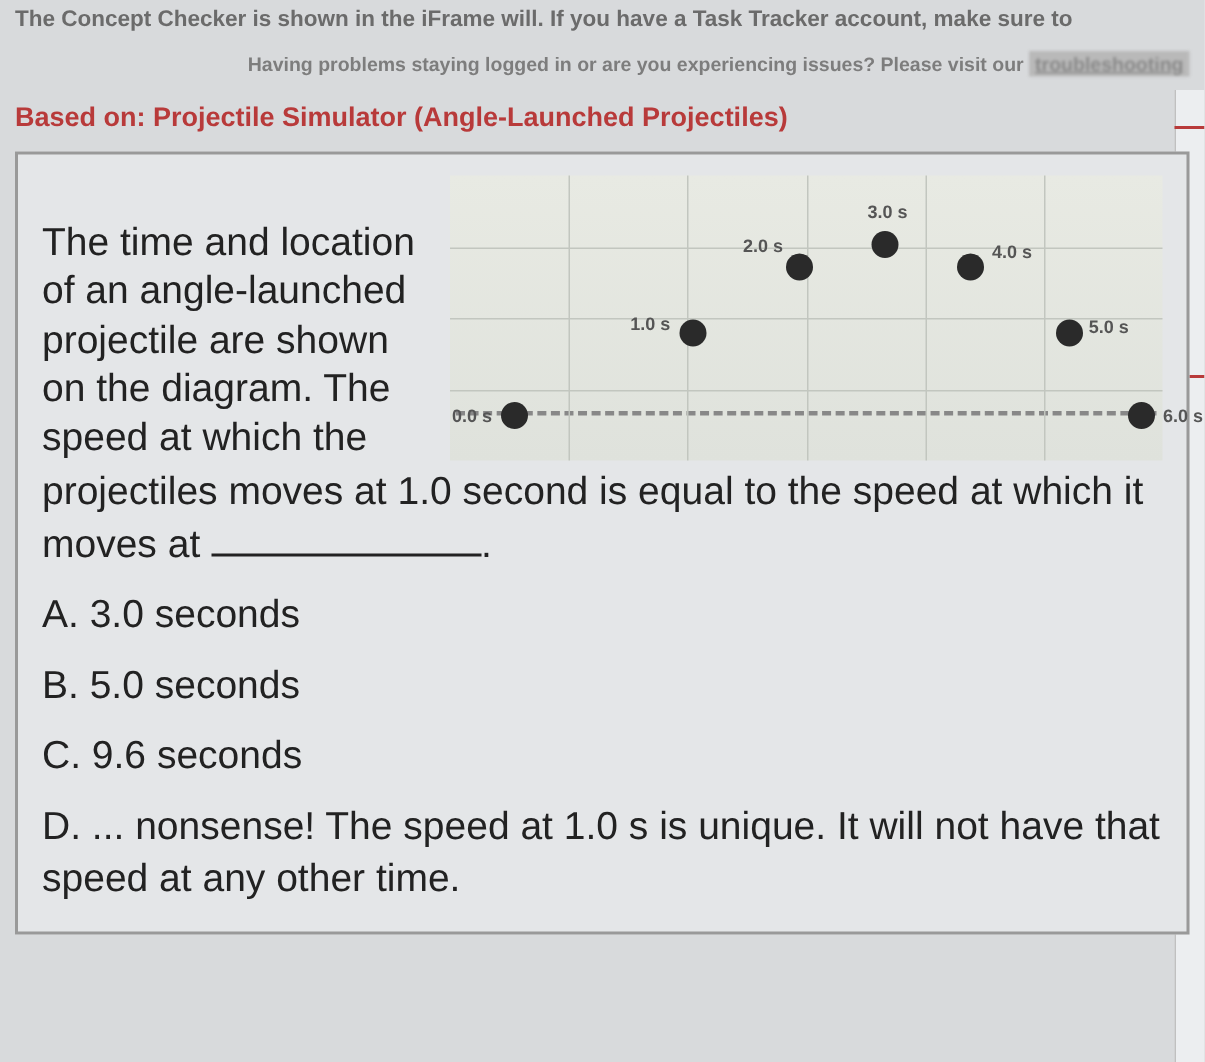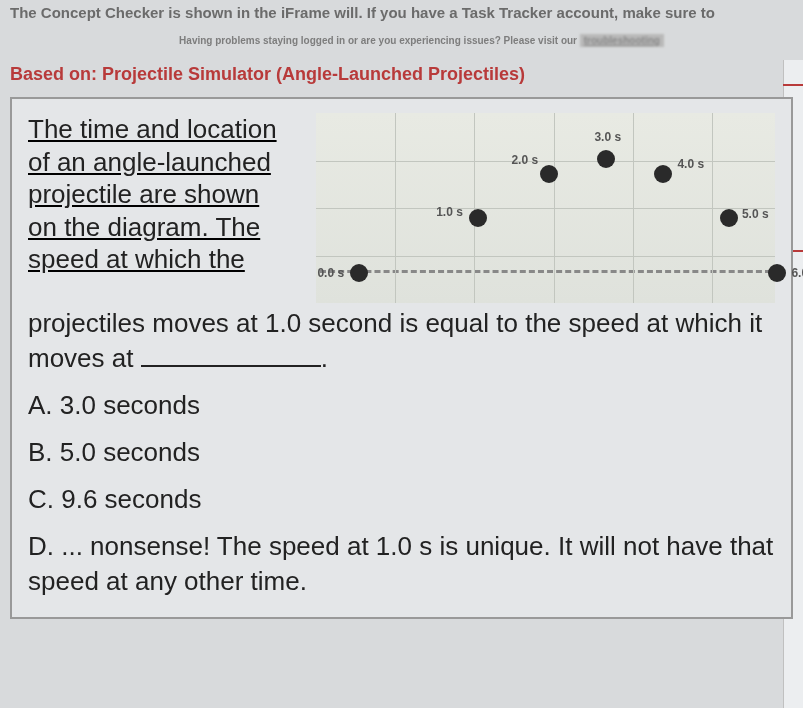--- a/index.html
+++ b/index.html
@@ -13,23 +13,23 @@
     }
     .top-note {
       color: #6b6b6b;
       font-size: 15px;
       font-weight: bold;
       padding: 4px 10px 8px 10px;
       filter: blur(0.5px);
     }
     .login-note {
       color: #7d7d7d;
-      font-size: 10px;
+      font-size: 13px;
       font-weight: bold;
-      text-align: center;
+      text-align: right;
       padding: 6px 10px 14px 50px;
       filter: blur(0.5px);
     }
     .login-note .link {
       text-decoration: underline;
       color: #888;
       background: #b9b9b9;
       padding: 1px 4px;
       filter: blur(1px);
     }
@@ -41,23 +41,22 @@
     }
     .question-box {
       margin: 0 10px 0 10px;
       border: 2px solid #999;
       background: #e4e6e8;
       padding: 14px 16px 18px 16px;
       position: relative;
     }
     .q-top {
       display: flex;
-      gap: 28px;
-      align-items: flex-start;
-      text-decoration: underline;
+      gap: 12px;
+      align-items: flex-end;
     }
     .q-text-left {
       flex: 0 0 260px;
       font-size: 26px;
       color: #222;
       line-height: 1.25;
     }
     .chart-area {
       flex: 1;
       position: relative;

